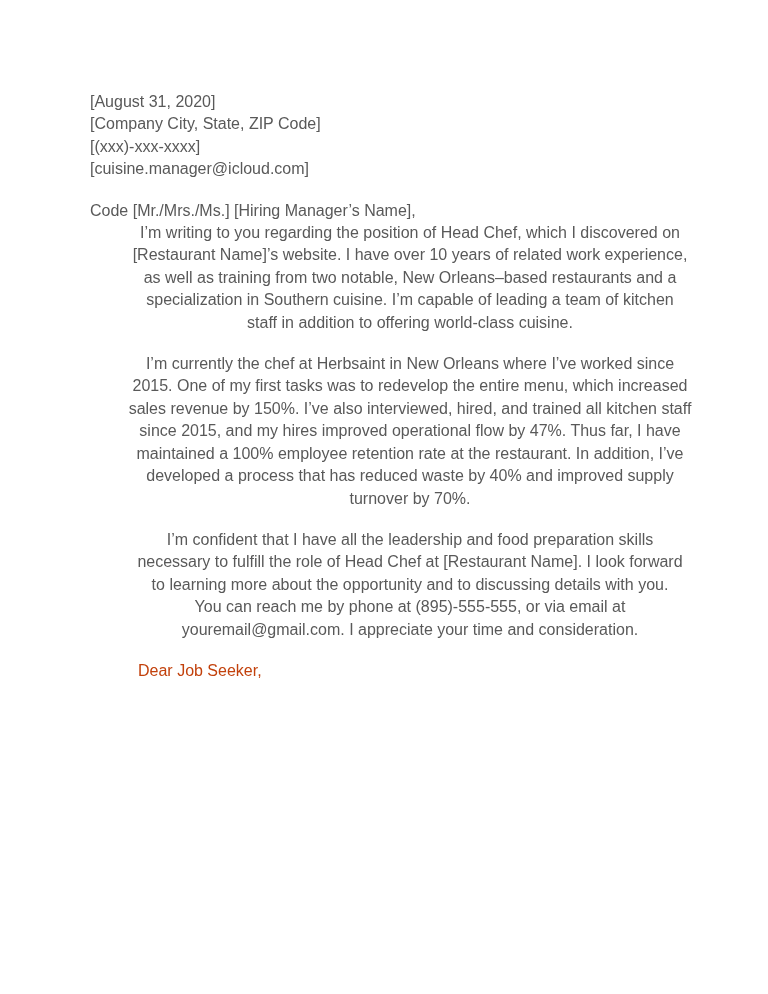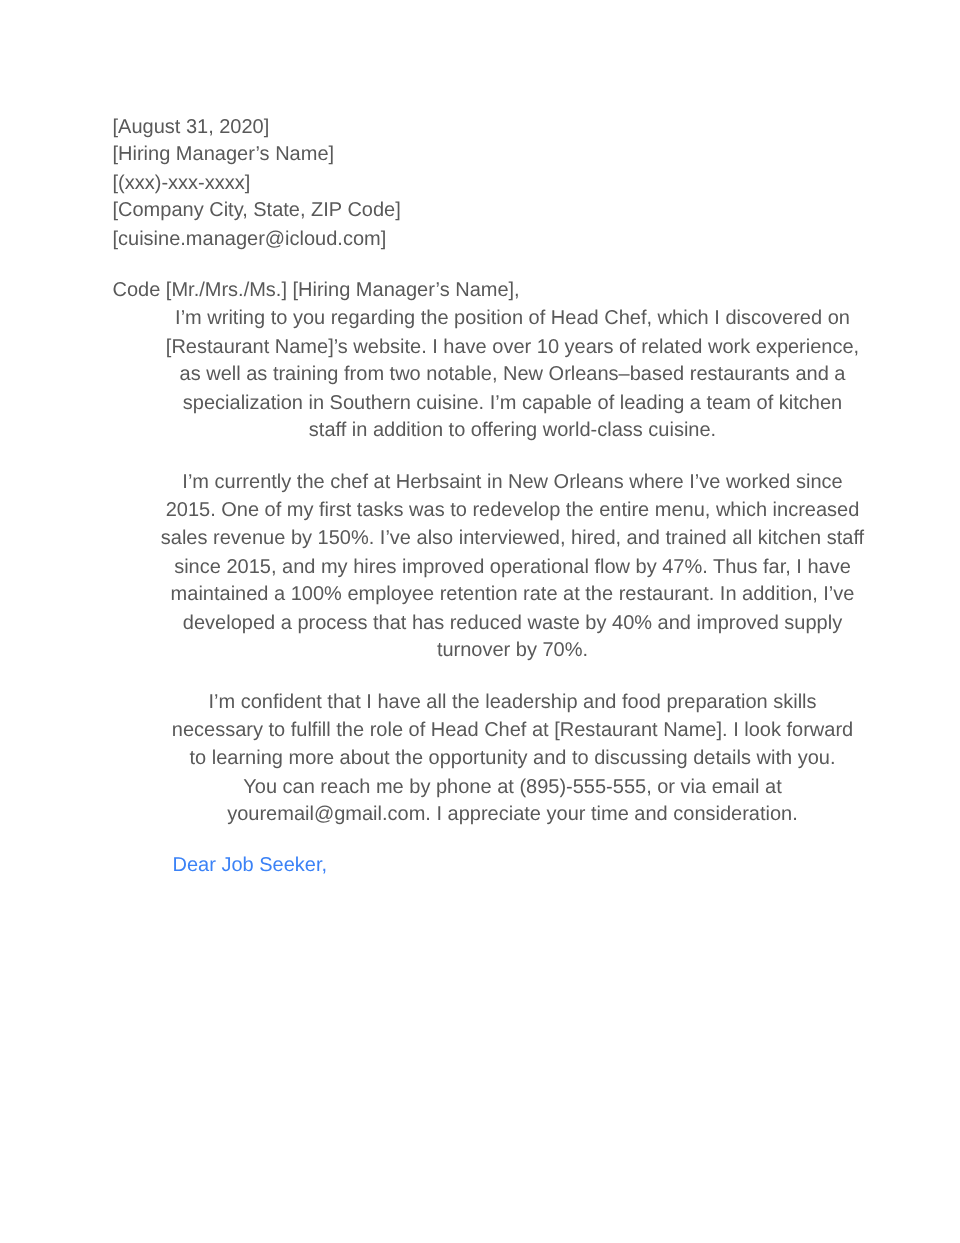--- a/index.html
+++ b/index.html
@@ -25,34 +25,33 @@
   }
   .line {
     margin: 0;
   }
   .para {
     white-space: pre-line;
     text-align: center;
   }
   .signature-block .note {
     padding-left: 48px;
-    color: #3b82f6;
+    color: #c2410c;
   }
 </style>
 </head>
 <body>
 
 <div class="page">
 
   <div class="block line">[August 31, 2020]</div>
 
   <div class="block">
-    <div class="line">[Hiring Manager’s Name]</div>
+    <div class="line">[Company City, State, ZIP Code]</div>
     <div class="line">[(xxx)-xxx-xxxx]</div>
-    <div class="line">[Company City, State, ZIP Code]</div>
     <div class="line">[cuisine.manager@icloud.com]</div>
   </div>
 
   <div class="block line">Code [Mr./Mrs./Ms.] [Hiring Manager’s Name],</div>
 
   <div class="block para">I’m writing to you regarding the position of Head Chef, which I discovered on
 [Restaurant Name]’s website. I have over 10 years of related work experience,
 as well as training from two notable, New Orleans–based restaurants and a
 specialization in Southern cuisine. I’m capable of leading a team of kitchen
 staff in addition to offering world-class cuisine.</div>

